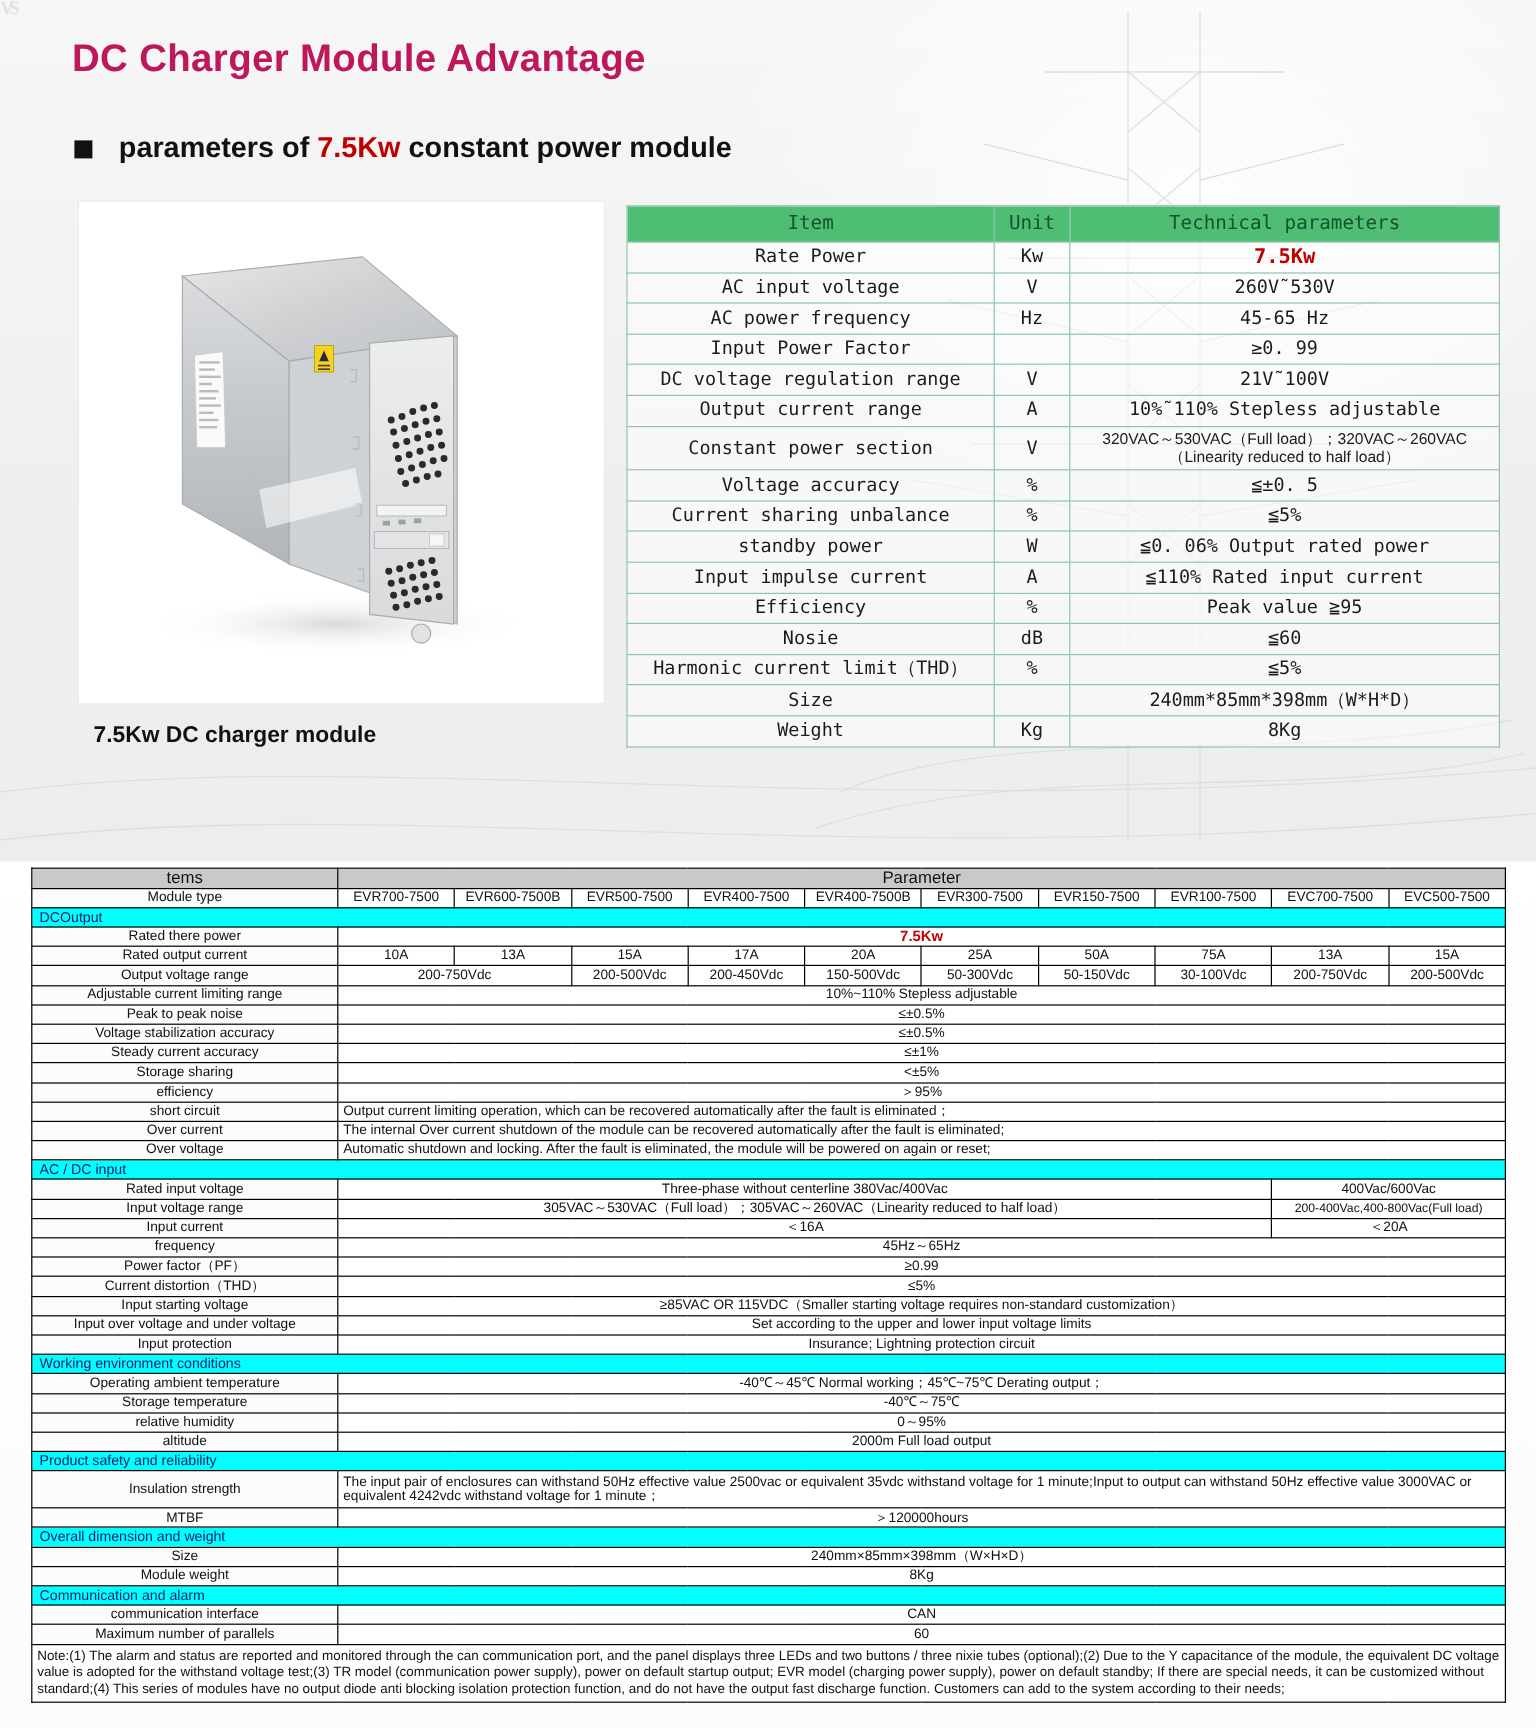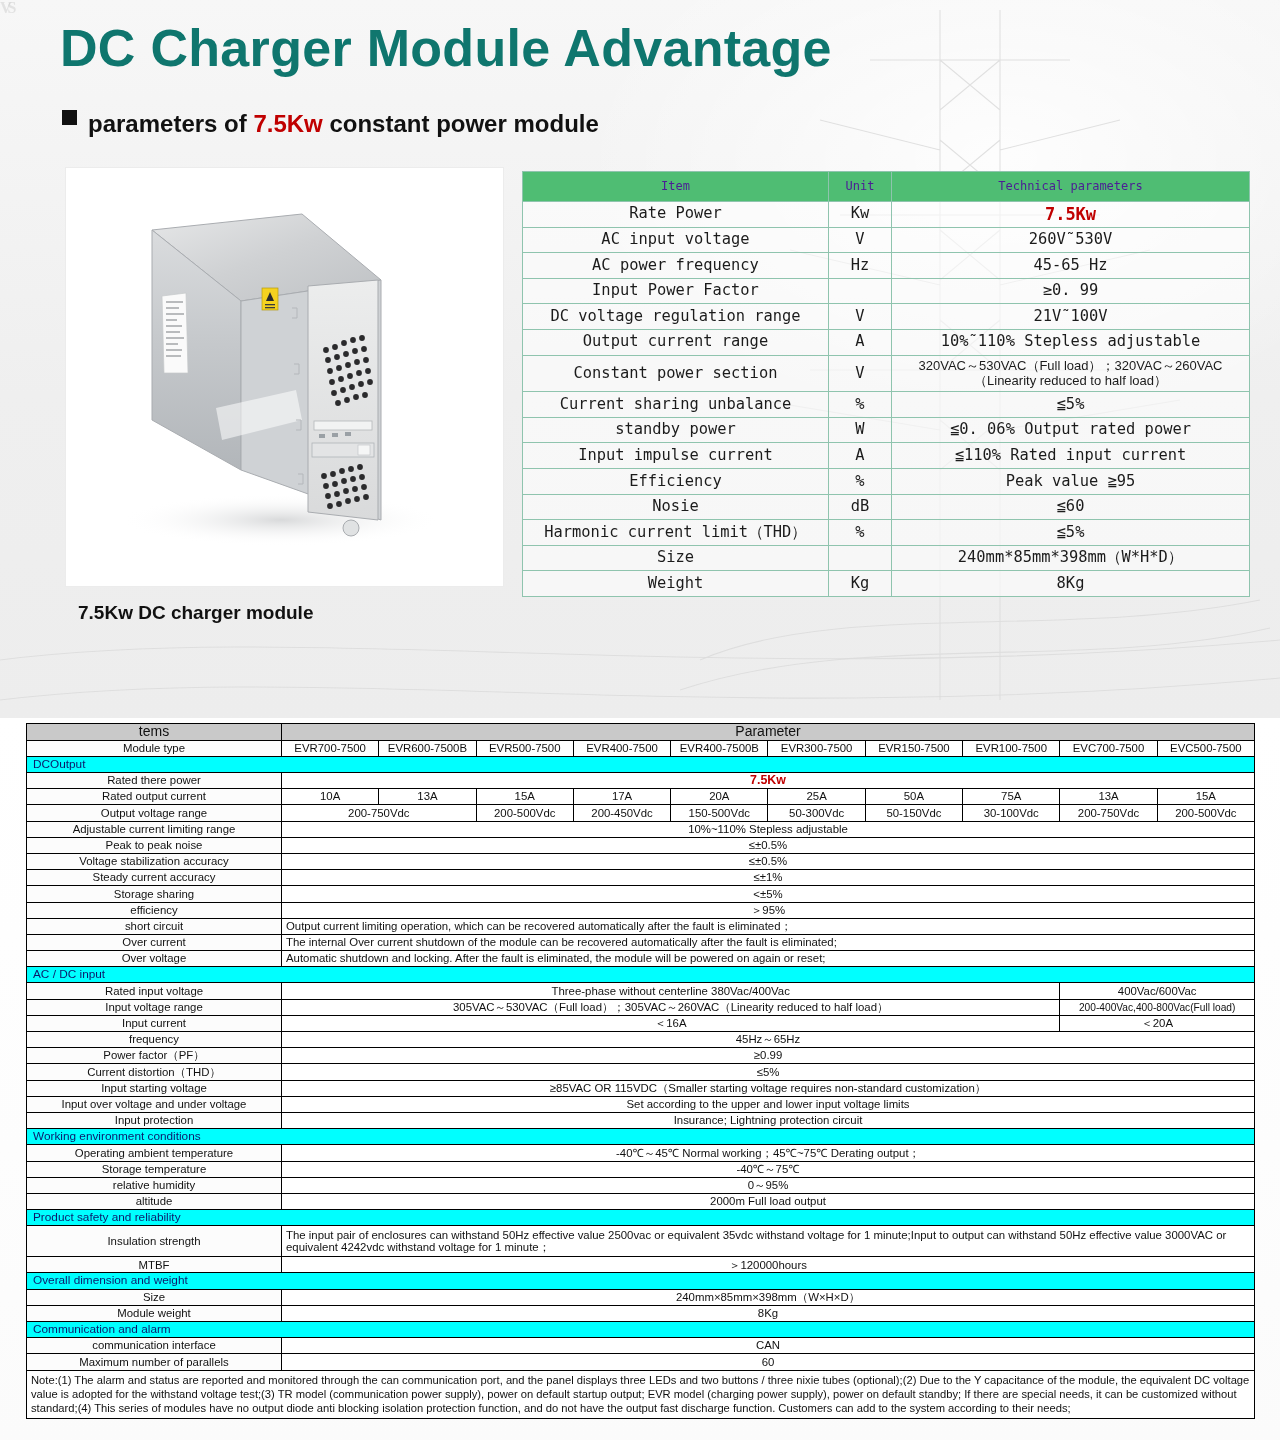--- a/index.html
+++ b/index.html
@@ -20,38 +20,38 @@
   .bg-bot{position:absolute;left:0;top:718px;width:1280px;height:722px;
      background:linear-gradient(180deg,#ffffff 0%,#fdfdfd 60%,#fbfbfb 100%);}
   .tower{position:absolute;stroke:#dcdcdc;fill:none;stroke-width:1.1;opacity:.85;}
   .wm{position:absolute;font-family:"Liberation Serif", serif;font-weight:700;
       color:rgba(195,195,195,.40);letter-spacing:-4px;line-height:1;user-select:none;}
   .wm2{left:420px;top:1040px;font-size:330px;transform:skewX(-6deg);color:rgba(200,204,206,.35);}
 
   .page{position:relative;z-index:2;width:1280px;height:1440px;}
 
   
-  .title{position:absolute;left:60px;top:18px;font-size:52px;font-weight:700;
-         color:#0f766e;letter-spacing:.3px;}
-  .subrow{position:absolute;left:62px;top:110px;display:flex;align-items:flex-start;gap:11px;}
+  .title{position:absolute;left:60px;top:30px;font-size:32px;font-weight:700;
+         color:#be185d;letter-spacing:.3px;}
+  .subrow{position:absolute;left:62px;top:110px;display:flex;align-items:center;gap:22px;}
   .bullet{width:15px;height:15px;background:#111;display:inline-block;}
   .subtitle{font-size:24px;font-weight:700;color:#111;}
   .subtitle .hl{color:#c00000;}
 
   
   .photo{position:absolute;left:66px;top:168px;width:437px;height:418px;
          background:#fff;box-shadow:0 0 0 1px #ececec;overflow:hidden;}
   .prod-cap{position:absolute;left:78px;top:602px;font-size:19px;font-weight:700;color:#111;}
 
   
   .t1{position:absolute;left:522px;top:171px;width:728px;border-collapse:collapse;
       table-layout:fixed;background:rgba(255,255,255,.55);}
   .t1 td,.t1 th{border:1px solid #8fc4ae;font-family:"DejaVu Sans Mono", monospace;
       font-size:15.4px;text-align:center;color:#1b1b1b;padding:2px 3px;line-height:1.15;}
-  .t1 th{background:#4fbd73;color:#4c1d95;font-weight:400;font-size:12px;height:25px;text-align:center;}
+  .t1 th{background:#4fbd73;color:#14532d;font-weight:400;font-size:16px;height:25px;text-align:center;}
   .t1 .c-item{width:306px;}
   .t1 .c-unit{width:63px;}
   .t1 .c-val{width:auto;}
   .t1 tr{height:25.6px;}
   .t1 .red{color:#c00000;font-weight:700;font-size:17px;}
   .t1 .small{font-family:"Liberation Sans",sans-serif;font-size:13px;line-height:1.22;}
 
   
   .t2{position:absolute;left:26px;top:723px;width:1228px;border-collapse:collapse;
       table-layout:fixed;background:#fff;}
@@ -274,20 +274,25 @@
           <td>Output current range</td>
           <td>A</td>
           <td>10%˜110% Stepless adjustable</td>
         </tr>
         <tr>
           <td>Constant power section</td>
           <td>V</td>
           <td class="small">320VAC～530VAC（Full load）；320VAC～260VAC（Linearity reduced to half load）</td>
         </tr>
         <tr>
+          <td>Voltage accuracy</td>
+          <td>%</td>
+          <td>≦±0. 5</td>
+        </tr>
+        <tr>
           <td>Current sharing unbalance</td>
           <td>%</td>
           <td>≦5%</td>
         </tr>
         <tr>
           <td>standby power</td>
           <td>W</td>
           <td>≦0. 06% Output rated power</td>
         </tr>
         <tr>

